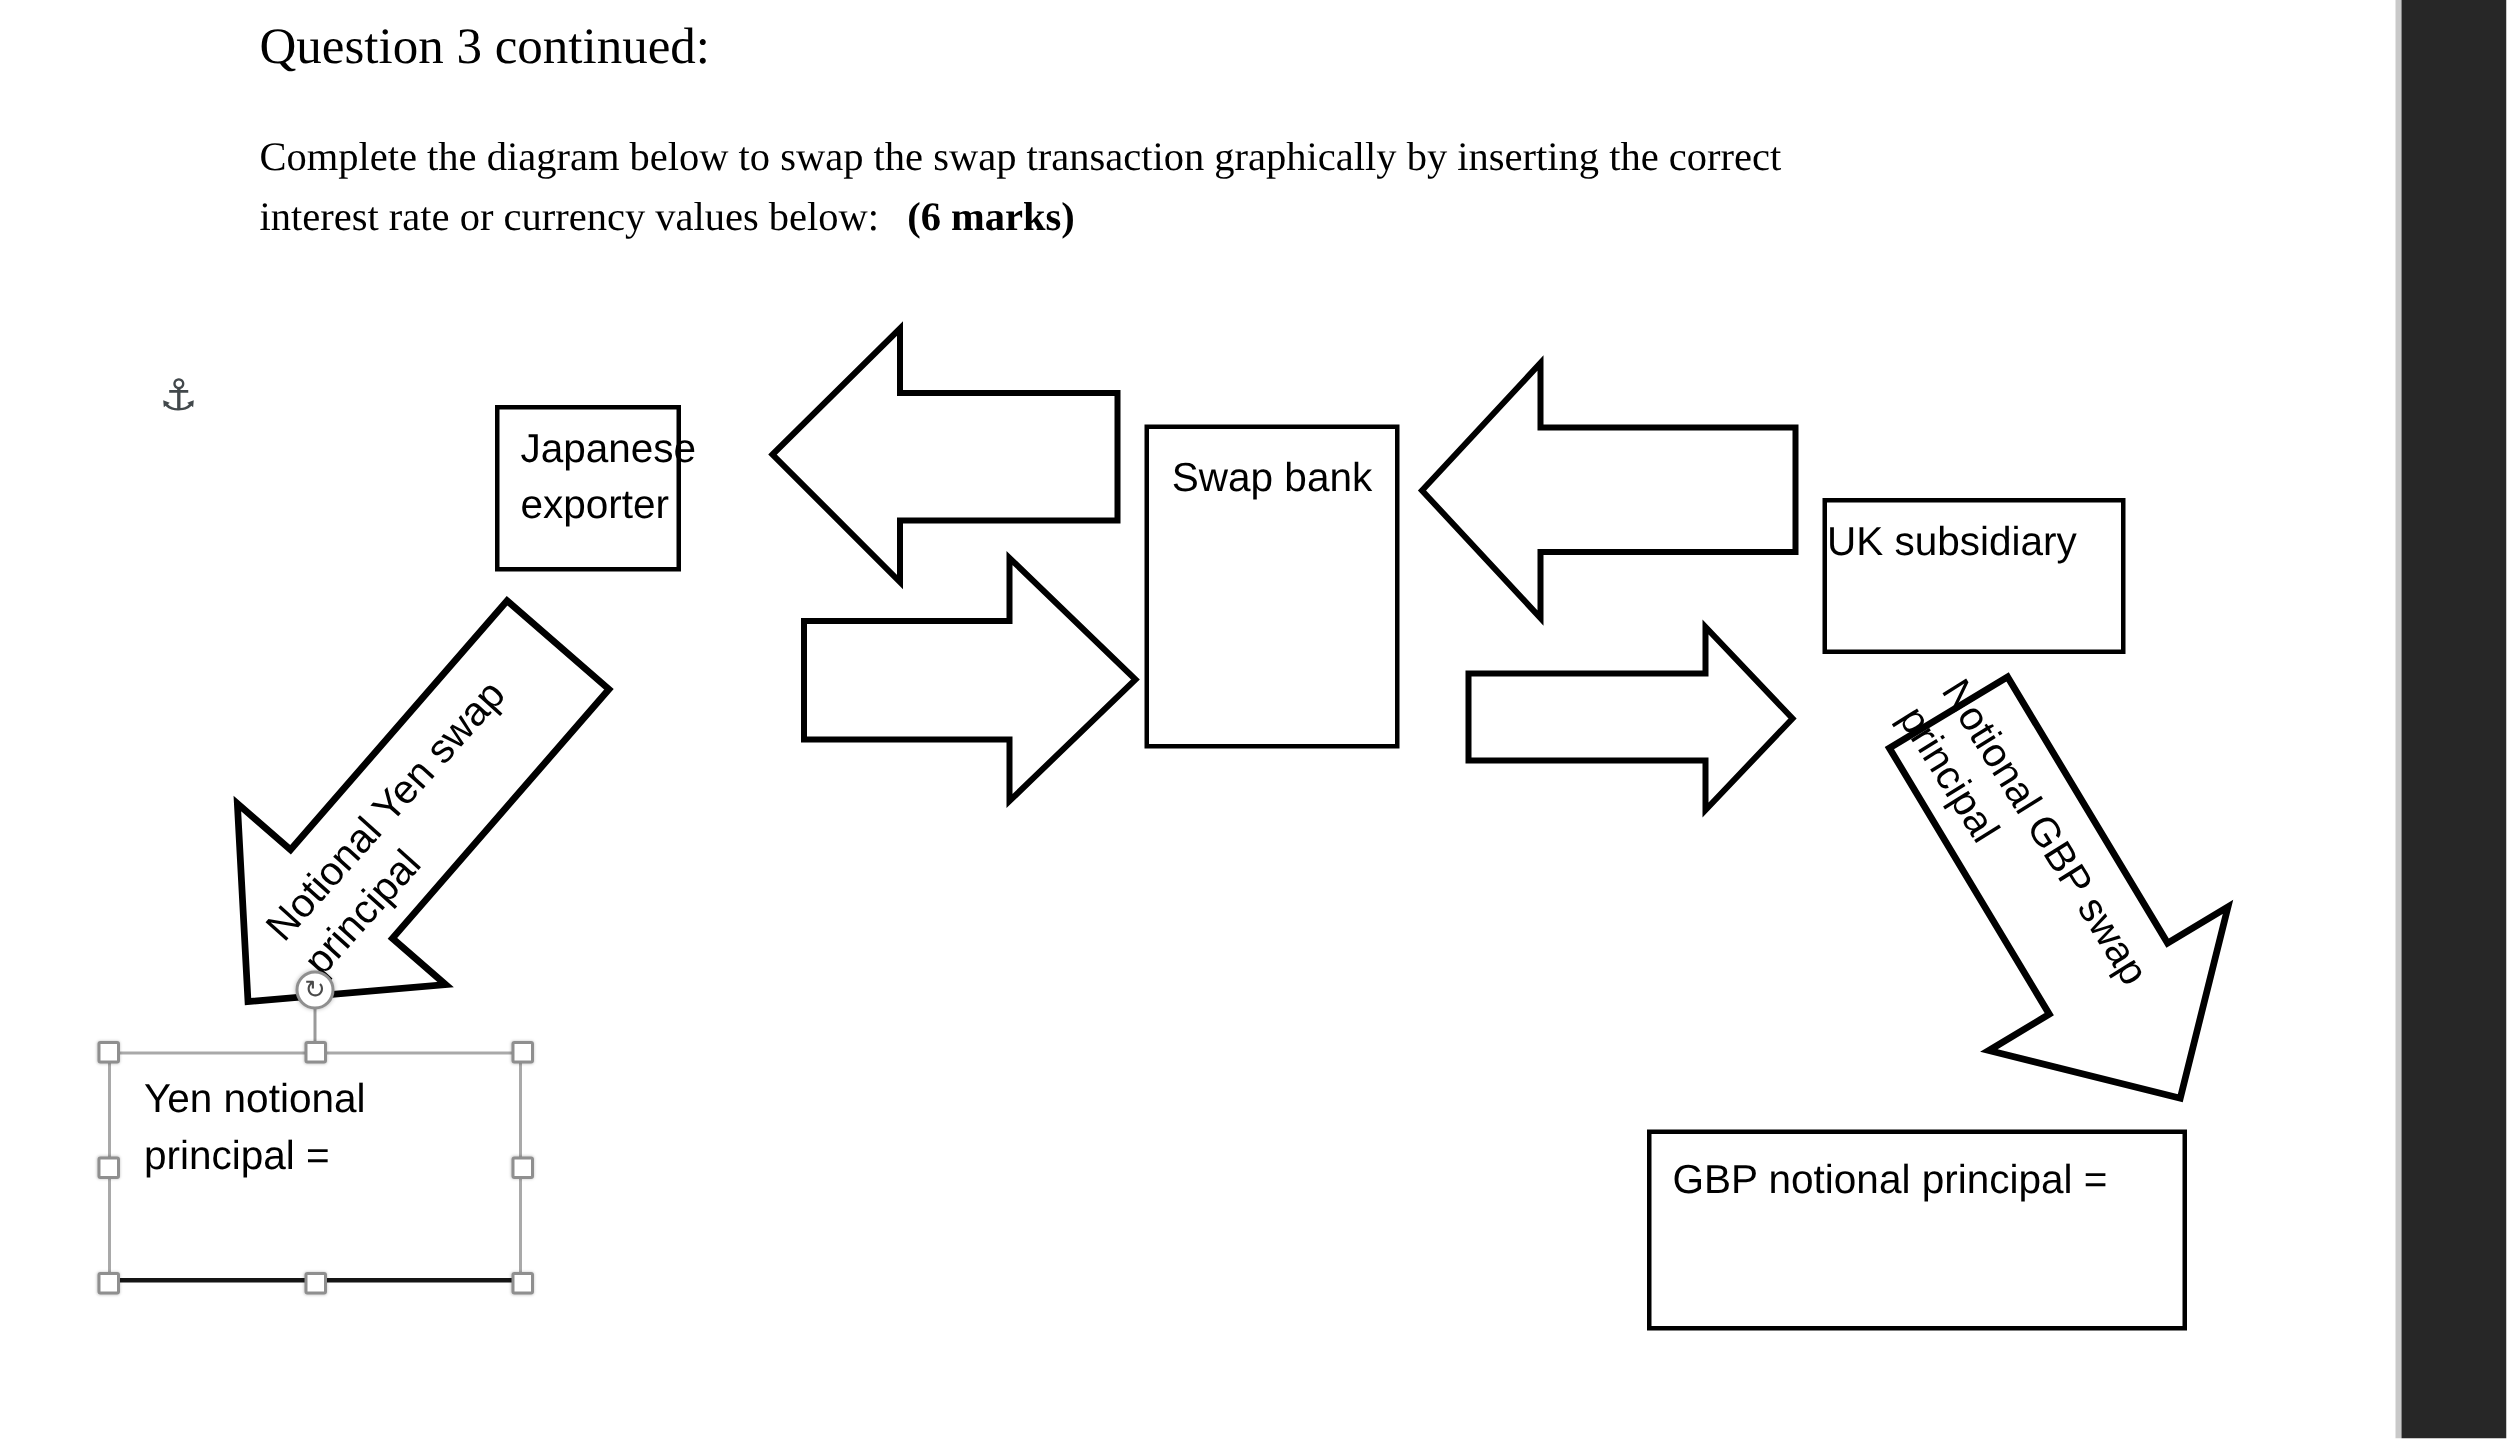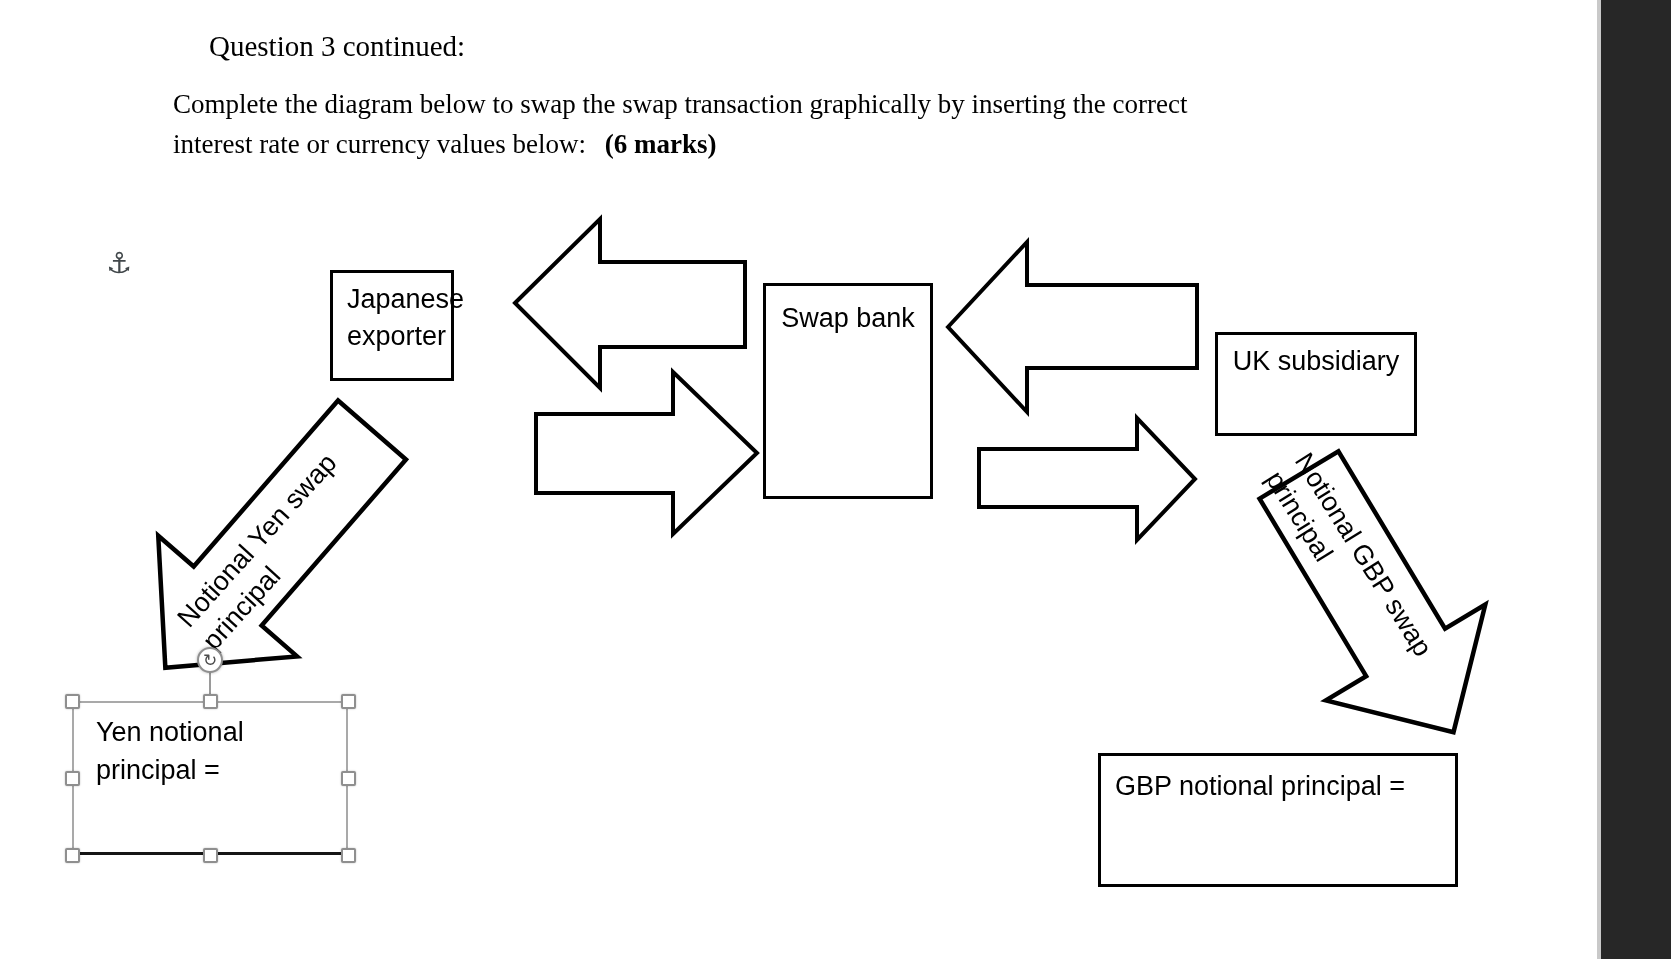--- a/index.html
+++ b/index.html
@@ -1,22 +1,22 @@
 <!DOCTYPE html>
 <html><head>
 <meta charset="utf-8">
 <style>
   * { margin:0; padding:0; box-sizing:border-box; }
   html,body { width:1671px; height:959px; background:#ffffff; overflow:hidden; position:relative;
               font-family:"Liberation Sans", sans-serif; color:#000; }
 
   
   .doc-title {
-    position:absolute; left:173px; top:26px;
-    font-family:"Liberation Serif", serif; font-size:29px; line-height:40px;margin-left:36px;
+    position:absolute; left:173px; top:12px;
+    font-family:"Liberation Serif", serif; font-size:34px; line-height:40px;
   }
   .doc-para {
     position:absolute; left:173px; top:84px; width:1090px;
     font-family:"Liberation Serif", serif; font-size:27px; line-height:40px;
   }
   .doc-para b { font-weight:bold;margin-left:12px; }
 
   .anchor-icon {
     position:absolute; left:106px; top:246px;
     font-family:"DejaVu Sans", sans-serif; font-size:29px; color:#42484b;
@@ -28,21 +28,21 @@
   .blk-arrow-diag { fill:#ffffff; stroke:#000000; stroke-width:4.5; stroke-linejoin:miter; }
   .diag-label { font-family:"Liberation Sans", sans-serif; font-size:27px; fill:#000; }
 
   
   .shape-box {
     position:absolute; background:#fff; border:3px solid #000;
     font-size:27px; line-height:37px; z-index:2;
   }
   .box-japanese { left:330px; top:270px; width:124px; height:111px; padding:8px 4px 0 14px; }
   .box-swapbank { left:763px; top:283px; width:170px; height:216px; padding-top:14px; text-align:center; }
-  .box-uksub    { left:1215px; top:332px; width:202px; height:104px; padding-top:8px; text-align:center; }
+  .box-uksub    { left:1215px; top:332px; width:202px; height:104px; padding-top:8px; }
   .box-gbp      { left:1098px; top:753px; width:360px; height:134px; padding:12px 10px 0 14px; }
 
   
   .box-yen {
     position:absolute; left:72px; top:701px; width:276px; height:154px;
     background:#fff; border:2px solid #a9a9a9; border-bottom:3px solid #151515;
     padding:10px 6px 0 22px; font-size:27px; line-height:38px; z-index:2;
   }
   .handle {
     position:absolute; width:15px; height:15px; background:#fff;

